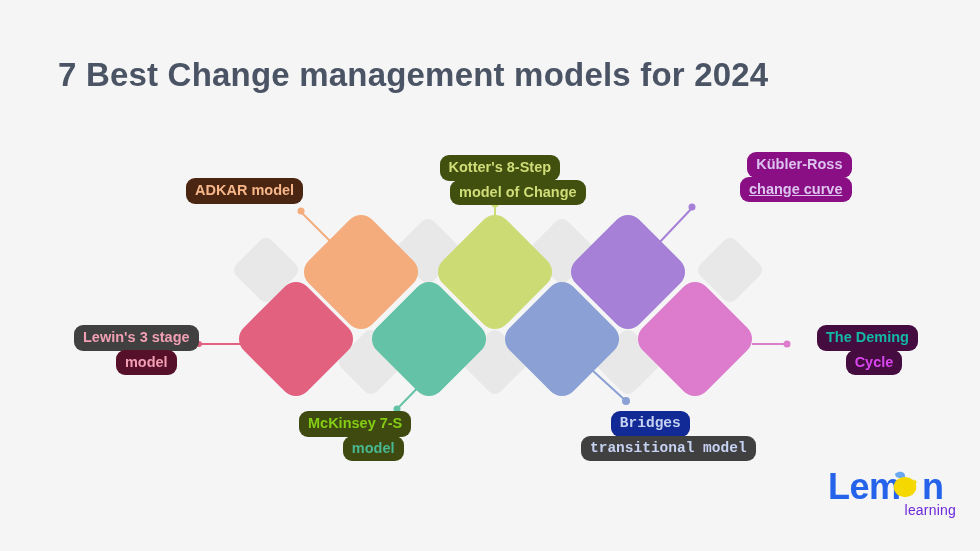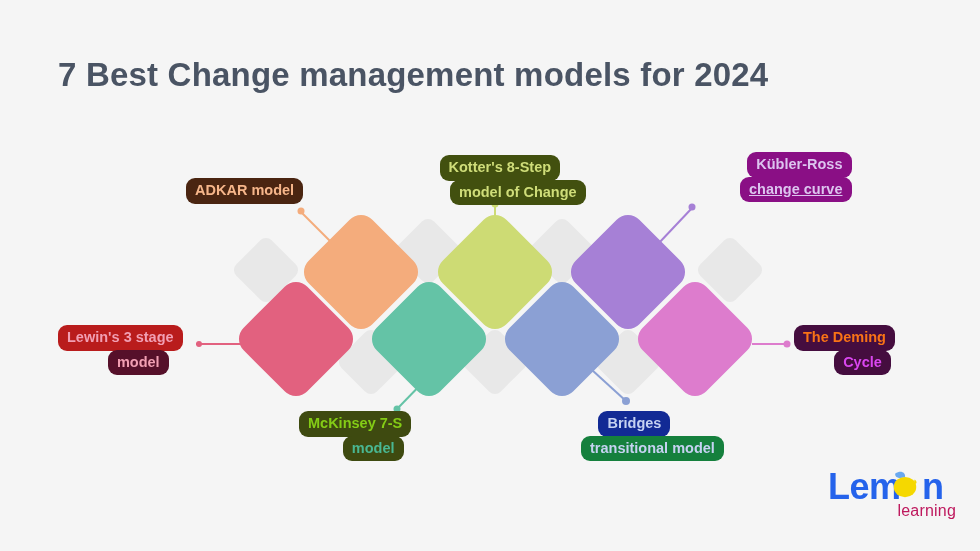--- a/index.html
+++ b/index.html
@@ -102,22 +102,22 @@
     position: absolute;
     left: 62px;
     top: 3px;
     width: 30px;
     height: 30px;
   }
   .logo-sub {
     position: absolute;
     right: 2px;
     top: 36px;
-    font-size: 16px;
-    color: #be185d;
+    font-size: 14px;
+    color: #6d28d9;
     letter-spacing: 0.2px;
     text-align: right;
   }
 </style>
 </head>
 <body>
 
 <div id="infographic">
 
   <div class="page-title">7 Best Change management models for 2024</div>
@@ -157,51 +157,51 @@
   <div class="diamond" style="left:316px; top:227px; width:90px; height:90px; background:#f4ac7c;"></div>
   <div class="diamond" style="left:450px; top:227px; width:90px; height:90px; background:#cddb74;"></div>
   <div class="diamond" style="left:583px; top:227px; width:90px; height:90px; background:#a680d6;"></div>
 
   <div class="diamond" style="left:251px; top:294px; width:90px; height:90px; background:#e2617f;"></div>
   <div class="diamond" style="left:384px; top:294px; width:90px; height:90px; background:#64c3a6;"></div>
   <div class="diamond" style="left:517px; top:294px; width:90px; height:90px; background:#8ba0d4;"></div>
   <div class="diamond" style="left:650px; top:294px; width:90px; height:90px; background:#dd7ccd;"></div>
 
   <div class="label align-left" style="left:58px; top:325px;">
-    <span class="line" style="background:#b91c1c; color:#f19fb3;">Lewin's 3 stage</span>
+    <span class="line" style="background:#404040; color:#f19fb3;margin-left:16px;">Lewin's 3 stage</span>
     <span class="line" style="background:#56102a; color:#f19fb3; align-self:center;">model</span>
   </div>
 
   <div class="label" style="left:186px; top:178px;">
     <span class="line" style="background:#4a2511; color:#f6b68a;">ADKAR model</span>
   </div>
 
   <div class="label" style="left:414px; top:146px;">
     <span class="line" style="background:#42500f; color:#cfdd79;margin-top:9px;">Kotter's 8-Step</span>
     <span class="line" style="background:#42500f; color:#cfdd79;">model of Change</span>
   </div>
 
   <div class="label" style="left:704px; top:152px;">
     <span class="line" style="background:#8a0f85; color:#dcc4ef; align-self:flex-end;">Kübler-Ross</span>
     <span class="line" style="background:#8a0f85; color:#dcc4ef;text-decoration:underline;">change curve</span>
   </div>
 
   <div class="label" style="left:794px; top:325px;">
-    <span class="line" style="background:#450d3f; color:#f97316;">The Deming</span>
+    <span class="line" style="background:#450d3f; color:#14b8a6;margin-left:23px;">The Deming</span>
     <span class="line" style="background:#450d3f; color:#d946ef;">Cycle</span>
   </div>
 
   <div class="label" style="left:299px; top:411px;">
     <span class="line" style="background:#3e4a10; color:#84cc16;">McKinsey 7-S</span>
     <span class="line" style="background:#3e4a10; color:#49b792;">model</span>
   </div>
 
-  <div class="label" style="left:545px; top:411px;">
+  <div class="label" style="left:545px; top:411px;font-family:Liberation Mono, monospace;">
     <span class="line" style="background:#122a95; color:#c6d2f2;">Bridges</span>
-    <span class="line" style="background:#15803d; color:#c6d2f2;">transitional model</span>
+    <span class="line" style="background:#404040; color:#c6d2f2;">transitional model</span>
   </div>
 
   <div class="logo">
     <div class="logo-top">
       <span class="logo-word"><span>Lem</span><span class="hidden-o">o</span><span>n</span></span>
       <svg class="logo-lemon" viewBox="0 0 40 40">
         <path d="M7 6 C14 1, 21 4, 20 11 C13 13, 6 12, 7 6 Z" fill="#6aa9f0"></path>
         <ellipse cx="20" cy="24" rx="15" ry="13.5" fill="#f5d800"></ellipse>
         <path d="M33 14 C36 16, 36 19, 34 20 C32 18, 32 15, 33 14 Z" fill="#f5d800"></path>
       </svg>

